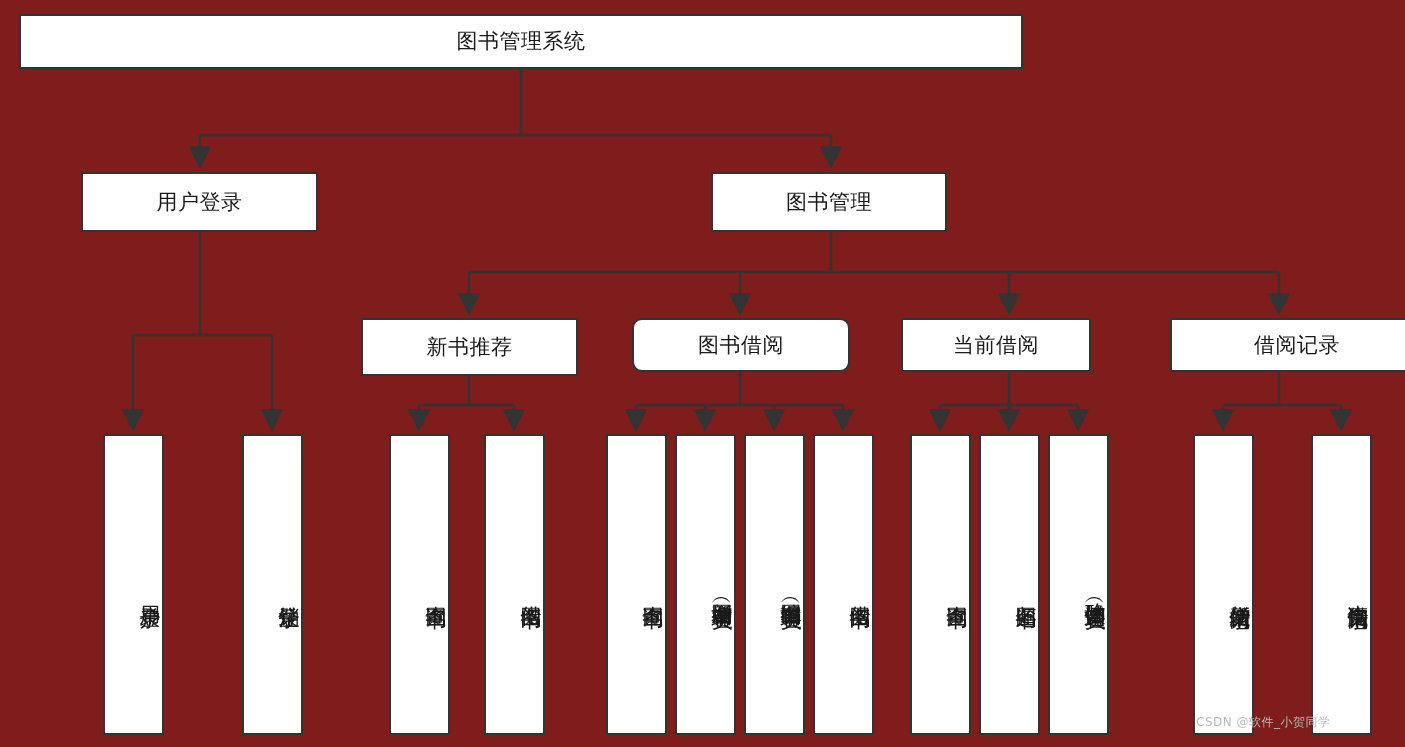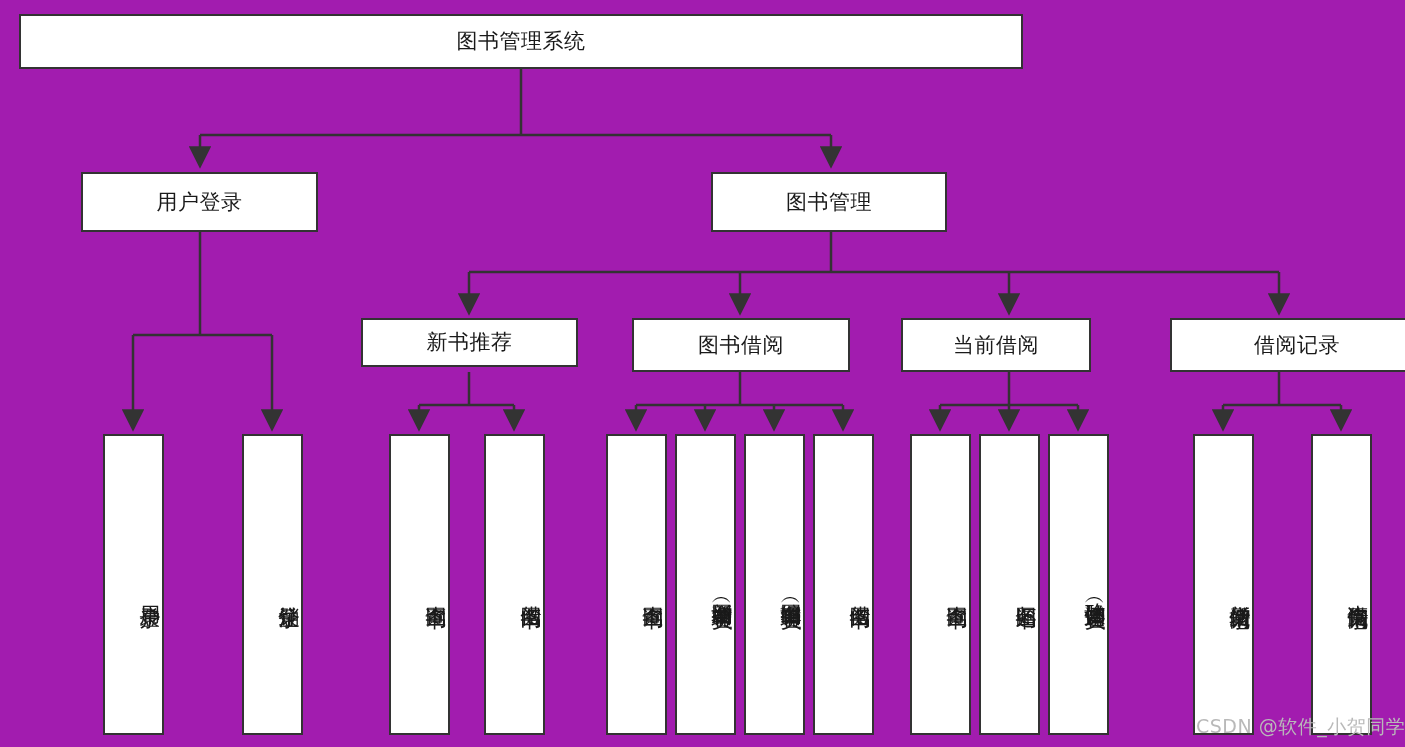--- a/index.html
+++ b/index.html
@@ -8,21 +8,21 @@
     padding: 0;
     background: #ffffff;
   }
   body {
     font-family: "DejaVu Sans", "Liberation Sans", sans-serif;
   }
   #canvas {
     position: relative;
     width: 1405px;
     height: 747px;
-    background: #a21caf;
+    background: #7f1d1d;
     overflow: hidden;
   }
   #edges {
     position: absolute;
     left: 0;
     top: 0;
     width: 1405px;
     height: 747px;
     pointer-events: none;
   }
@@ -55,21 +55,21 @@
   }
   .node.vert > span {
     writing-mode: vertical-rl;
     text-orientation: upright;
     display: block;
   }
   #watermark {
     position: absolute;
     left: 1196px;
     top: 714px;
-    font-size: 19px;
+    font-size: 12px;
     color: #b9b9b9;
     white-space: nowrap;
     letter-spacing: 0.5px;
     z-index: 3;
     font-family: "DejaVu Sans", "Liberation Sans", sans-serif;
   }
 </style>
 </head>
 <body>
 
@@ -129,24 +129,24 @@
     <span>图书管理系统</span>
   </div>
 
   <div class="node horiz" style="left:81px; top:172px; width:237px; height:60px;">
     <span>用户登录</span>
   </div>
   <div class="node horiz" style="left:711px; top:172px; width:236px; height:60px;font-family:Liberation Serif, serif;">
     <span>图书管理</span>
   </div>
 
-  <div class="node horiz" style="left:361px; top:318px; width:217px; height:49px;">
+  <div class="node horiz" style="left:361px; top:318px; width:217px; height:58px;">
     <span>新书推荐</span>
   </div>
-  <div class="node horiz" style="left:632px; top:318px; width:218px; height:54px;">
+  <div class="node horiz" style="left:632px; top:318px; width:218px; height:54px;border-radius:10px;">
     <span>图书借阅</span>
   </div>
   <div class="node horiz" style="left:901px; top:318px; width:190px; height:54px;">
     <span>当前借阅</span>
   </div>
   <div class="node horiz" style="left:1170px; top:318px; width:254px; height:54px;">
     <span>借阅记录</span>
   </div>
 
   <div class="node vert" style="left:103px; top:434px; width:61px; height:301px;">

